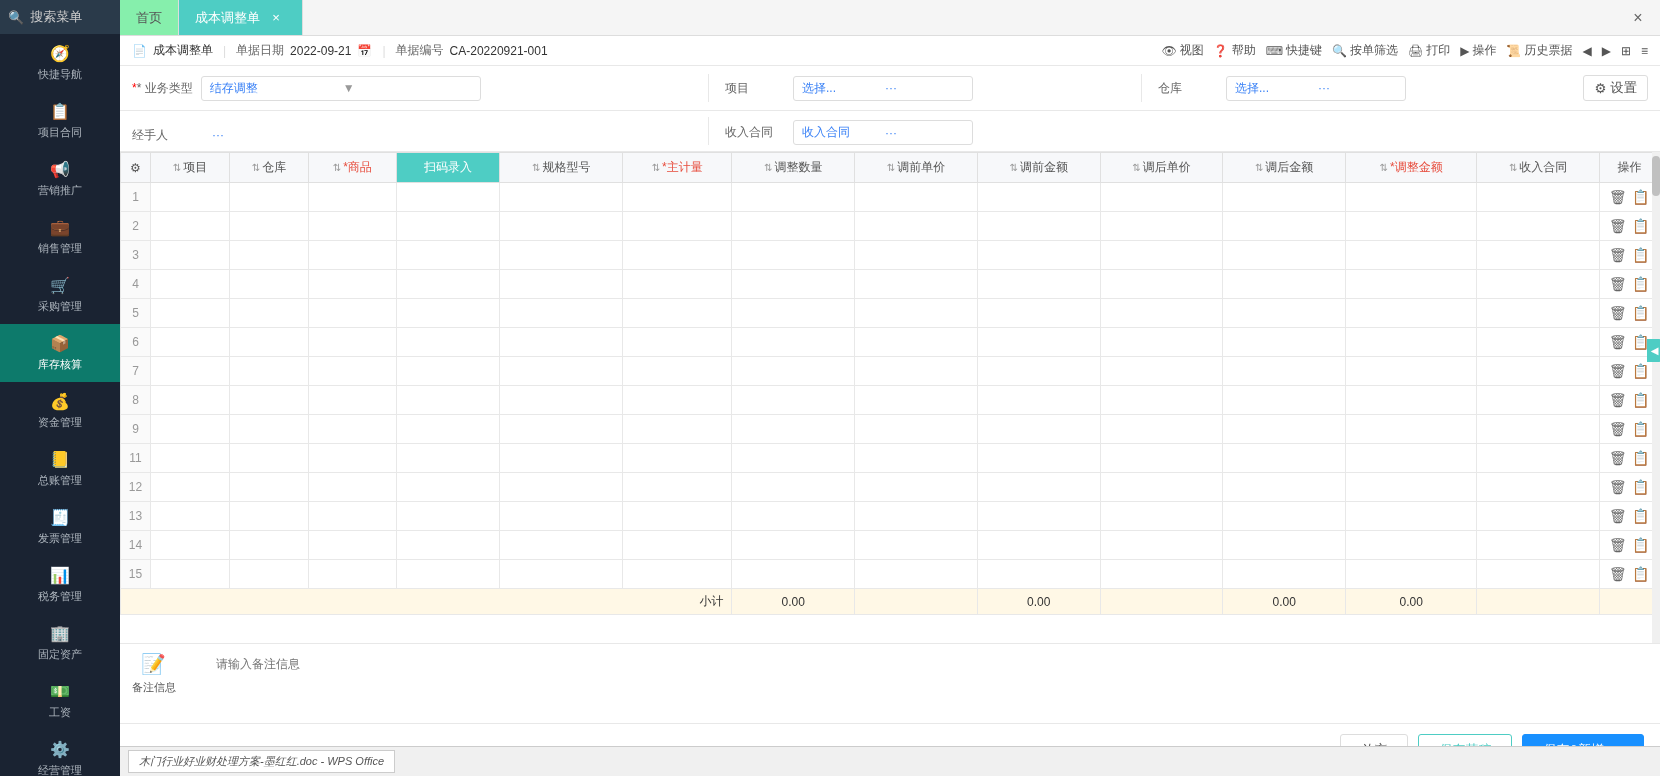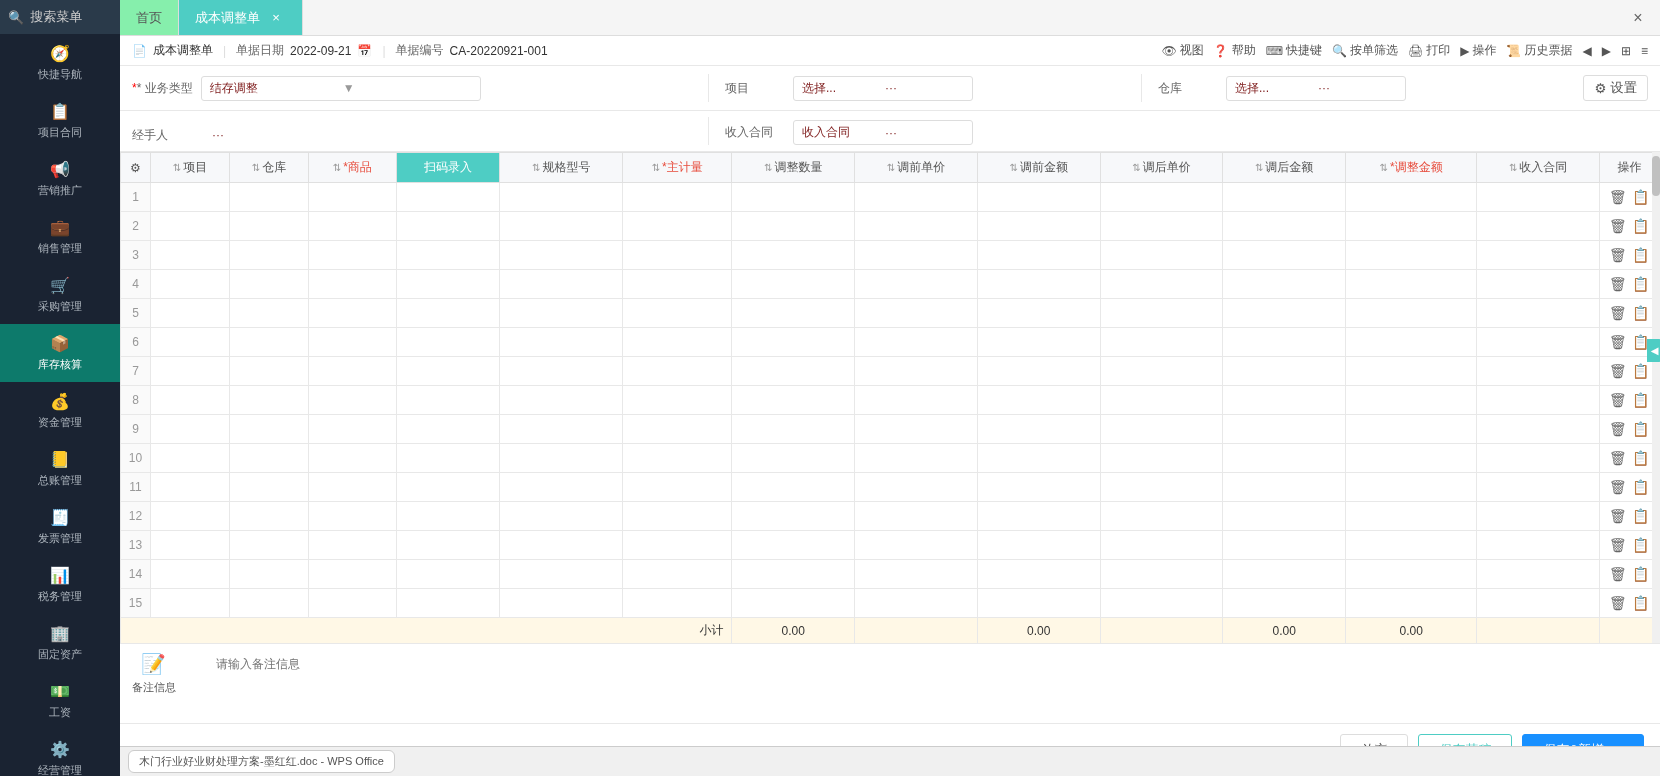--- a/index.html
+++ b/index.html
@@ -32,21 +32,21 @@
     .toolbar-value { color: #333; font-weight: 500; }
     .toolbar-sep { color: #ddd; margin: 0 4px; }
     .toolbar-right { margin-left: auto; display: flex; align-items: center; gap: 10px; color: #555; }
     .toolbar-right span { cursor: pointer; display: flex; align-items: center; gap: 3px; }
 
     
     .form-fields { display: flex; align-items: center; padding: 8px 12px; border-bottom: 1px solid #e8e8e8; background: #fff; gap: 0; flex-wrap: wrap; }
     .form-row { display: flex; align-items: center; gap: 8px; flex: 1; }
     .form-label { color: #666; white-space: nowrap; min-width: 60px; }
     .form-field { display: flex; align-items: center; border: 1px solid #ddd; border-radius: 3px; padding: 3px 8px; min-width: 200px; background: #fff; cursor: pointer; }
-    .form-field span { color: #7f1d1d; flex: 1; }
+    .form-field span { color: #3b82f6; flex: 1; }
     .form-field .dropdown-arrow { color: #999; margin-left: 4px; }
     .form-divider { width: 1px; background: #e8e8e8; height: 28px; margin: 0 16px; }
     .form-input-placeholder { color: #bbb; }
     .form-dots { color: #999; margin-left: 4px; cursor: pointer; }
     .settings-btn { margin-left: auto; background: #fff; border: 1px solid #ddd; border-radius: 3px; padding: 3px 10px; cursor: pointer; color: #555; display: flex; align-items: center; gap: 4px; }
 
     .form-fields-row2 { display: flex; align-items: flex-end; padding: 6px 12px; border-bottom: 1px solid #e8e8e8; background: #fff; gap: 0; }
 
     
     .table-container { flex: 1; overflow: auto; background: #fff; position: relative; }
@@ -71,21 +71,21 @@
 
     
     .footer { display: flex; justify-content: flex-end; align-items: center; padding: 10px 16px; gap: 10px; border-top: 1px solid #e8e8e8; background: #fff; }
     .btn { padding: 6px 20px; border-radius: 3px; cursor: pointer; font-size: 13px; border: 1px solid #ddd; }
     .btn-default { background: #fff; color: #555; }
     .btn-primary-outline { background: #fff; color: #4ecdc4; border-color: #4ecdc4; }
     .btn-primary { background: #1890ff; color: #fff; border-color: #1890ff; display: flex; align-items: center; gap: 6px; }
 
     
     .taskbar { position: fixed; bottom: 0; left: 120px; right: 0; height: 30px; background: #f0f0f0; border-top: 1px solid #ccc; display: flex; align-items: center; padding: 0 8px; }
-    .taskbar-item { background: #fff; border: 1px solid #ccc; padding: 3px 10px; font-size: 11px; color: #555; border-radius: 6px; cursor: pointer; }
+    .taskbar-item { background: #fff; border: 1px solid #ccc; padding: 3px 10px; font-size: 11px; color: #555; border-radius: 0; cursor: pointer; font-style: italic; }
   </style>
 </head>
 <body>
 
 <div class="sidebar">
   <div class="sidebar-search">
     <span>🔍</span>
     <span>搜索菜单</span>
   </div>
   <div class="sidebar-item">
@@ -429,37 +429,20 @@
             <td></td>
             <td></td>
             <td></td>
             <td></td>
             <td></td>
             <td></td>
             <td></td>
             <td><button class="action-btn">🗑</button><button class="action-btn">📋</button></td>
           </tr>
           <tr>
-            <td class="row-num">10</td>
-            <td></td>
-            <td></td>
-            <td></td>
-            <td></td>
-            <td></td>
-            <td></td>
-            <td></td>
-            <td></td>
-            <td></td>
-            <td></td>
-            <td></td>
-            <td></td>
-            <td></td>
-            <td><button class="action-btn">🗑</button><button class="action-btn">📋</button></td>
-          </tr>
-          <tr>
             <td class="row-num">11</td>
             <td></td>
             <td></td>
             <td></td>
             <td></td>
             <td></td>
             <td></td>
             <td></td>
             <td></td>
             <td></td>

